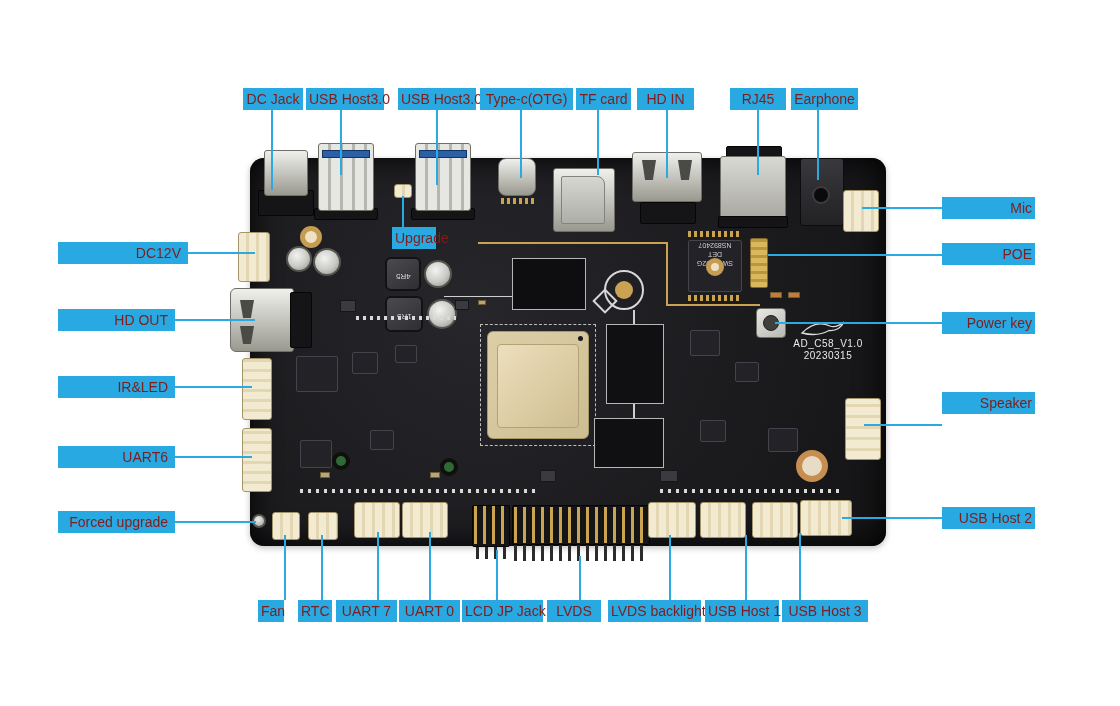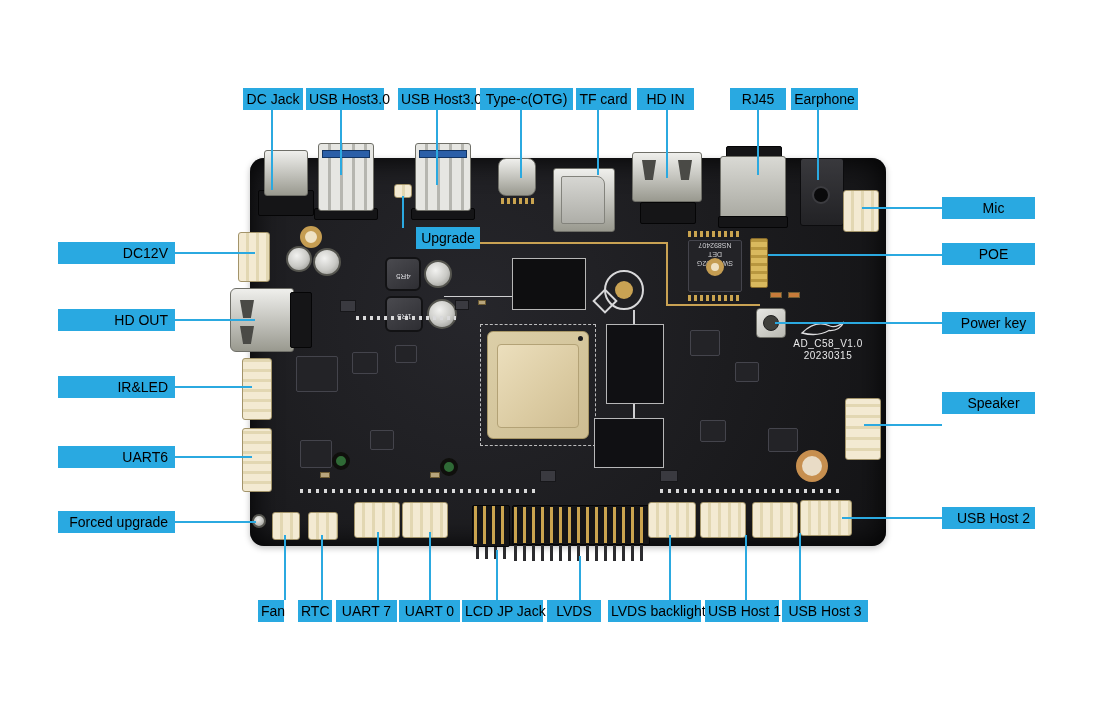--- a/index.html
+++ b/index.html
@@ -7,24 +7,24 @@
   html,body { margin:0; padding:0; background:#fff; }
   .stage { position:relative; width:1120px; height:706px; background:#fff; overflow:hidden;
            font-family:"Liberation Sans", sans-serif; }
   .abs { position:absolute; }
   
   .pcb { position:absolute; left:250px; top:158px; width:636px; height:388px; background:
          radial-gradient(circle at 35% 40%, #26262b 0%, #1c1c1f 55%, #141416 100%);
          border-radius:14px; box-shadow: inset 0 0 30px #000, 0 2px 6px rgba(0,0,0,.25); }
   
   .cl { position:absolute; background:var(--line); }
-  .lbl { position:absolute; height:22px; background:var(--accent); color:#000000;
+  .lbl { position:absolute; height:22px; background:var(--accent); color:#7f1d1d;
          font-size:14px; line-height:22px; text-align:center; white-space:nowrap; padding:0 3px; }
   .lbl.ra { text-align:right; padding-right:7px; }
-  .lbl.la { text-align:center; padding-left:13px; }
+  .lbl.la { text-align:right; padding-left:13px; }
   
   .port-silver { position:absolute; background:linear-gradient(180deg,#efefec 0%,#c9c9c3 45%,#99998f 100%);
                  border:1px solid #6f6f68; border-radius:3px; }
   .port-dark   { position:absolute; background:linear-gradient(180deg,#39393d,#222225); border:1px solid #0c0c0e; border-radius:3px; }
   .base-black  { position:absolute; background:#151517; border:1px solid #050506; border-radius:2px; }
   .conn-cream  { position:absolute; background:repeating-linear-gradient(90deg,var(--cream1) 0 7px,var(--cream2) 7px 10px);
                  border:1px solid #a3946a; border-radius:3px; }
   .conn-gold   { position:absolute; background:repeating-linear-gradient(0deg,#d9b95e 0 5px,#b8973f 5px 8px);
                  border:1px solid #86692a; border-radius:2px; }
   .chip  { position:absolute; background:#232327; border:1px solid #44444c; border-radius:2px; }
@@ -220,23 +220,23 @@
 
   <div class="lbl" style="left:243px;top:88px;width:60px">DC Jack</div>
   <div class="lbl" style="left:306px;top:88px;width:78px">USB Host3.0</div>
   <div class="lbl" style="left:398px;top:88px;width:78px">USB Host3.0</div>
   <div class="lbl" style="left:480px;top:88px;width:93px">Type-c(OTG)</div>
   <div class="lbl" style="left:576px;top:88px;width:55px">TF card</div>
   <div class="lbl" style="left:637px;top:88px;width:57px">HD IN</div>
   <div class="lbl" style="left:730px;top:88px;width:56px">RJ45</div>
   <div class="lbl" style="left:791px;top:88px;width:67px">Earphone</div>
 
-  <div class="lbl" style="left:416px;top:227px;width:64px">Upgrade</div>
-
-  <div class="lbl ra" style="left:58px;top:242px;width:117px">DC12V</div>
+  <div class="lbl" style="left:392px;top:227px;width:44px">Upgrade</div>
+
+  <div class="lbl ra" style="left:58px;top:242px;width:130px">DC12V</div>
   <div class="lbl ra" style="left:58px;top:309px;width:117px">HD OUT</div>
   <div class="lbl ra" style="left:58px;top:376px;width:117px">IR&amp;LED</div>
   <div class="lbl ra" style="left:58px;top:446px;width:117px">UART6</div>
   <div class="lbl ra" style="left:58px;top:511px;width:117px">Forced upgrade</div>
 
   <div class="lbl la" style="left:942px;top:197px;width:93px">Mic</div>
   <div class="lbl la" style="left:942px;top:243px;width:93px">POE</div>
   <div class="lbl la" style="left:942px;top:312px;width:93px">Power key</div>
   <div class="lbl la" style="left:942px;top:392px;width:93px">Speaker</div>
   <div class="lbl la" style="left:942px;top:507px;width:93px">USB Host 2</div>

